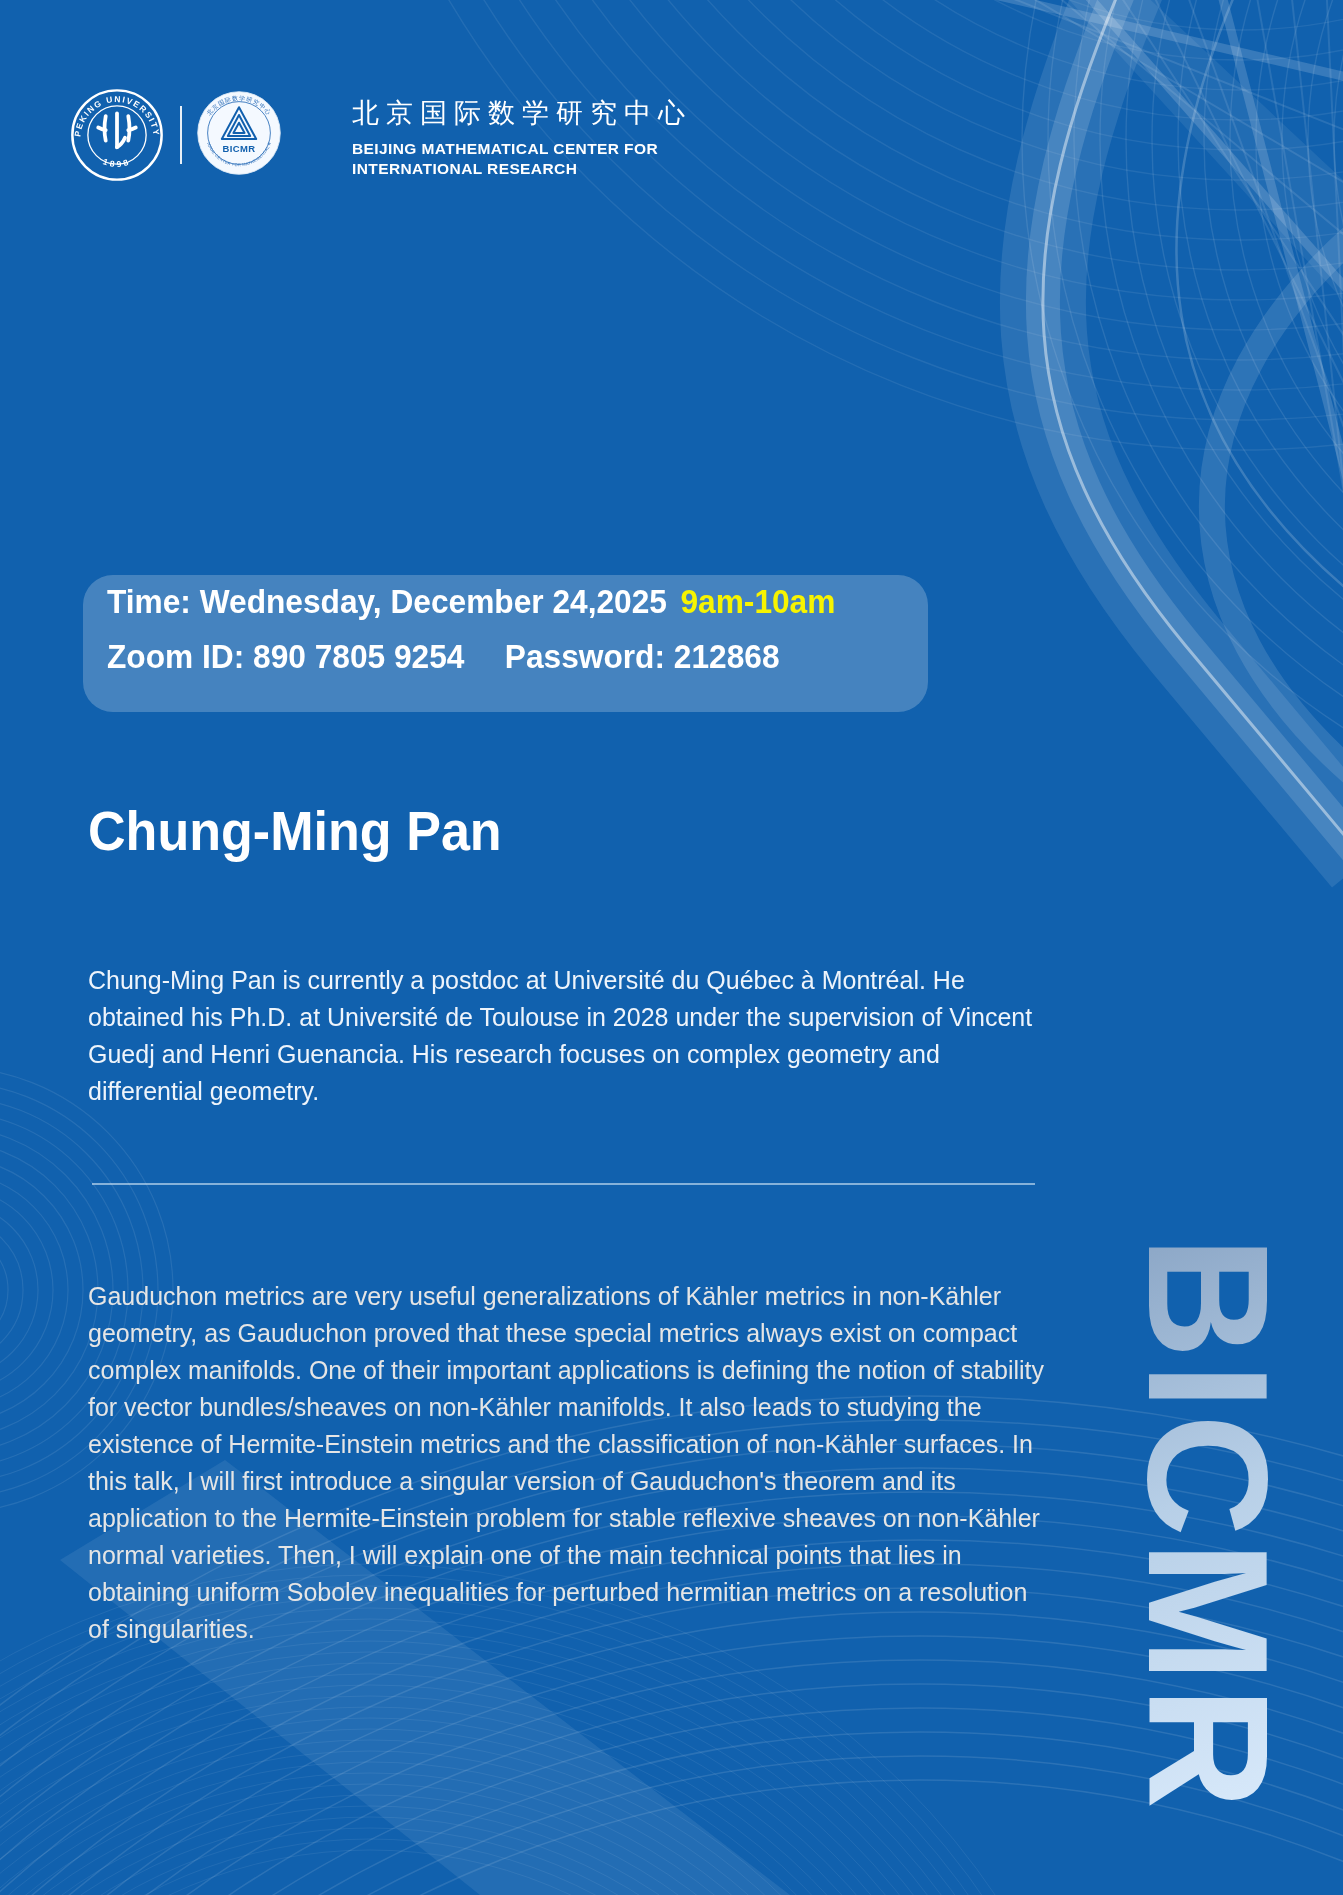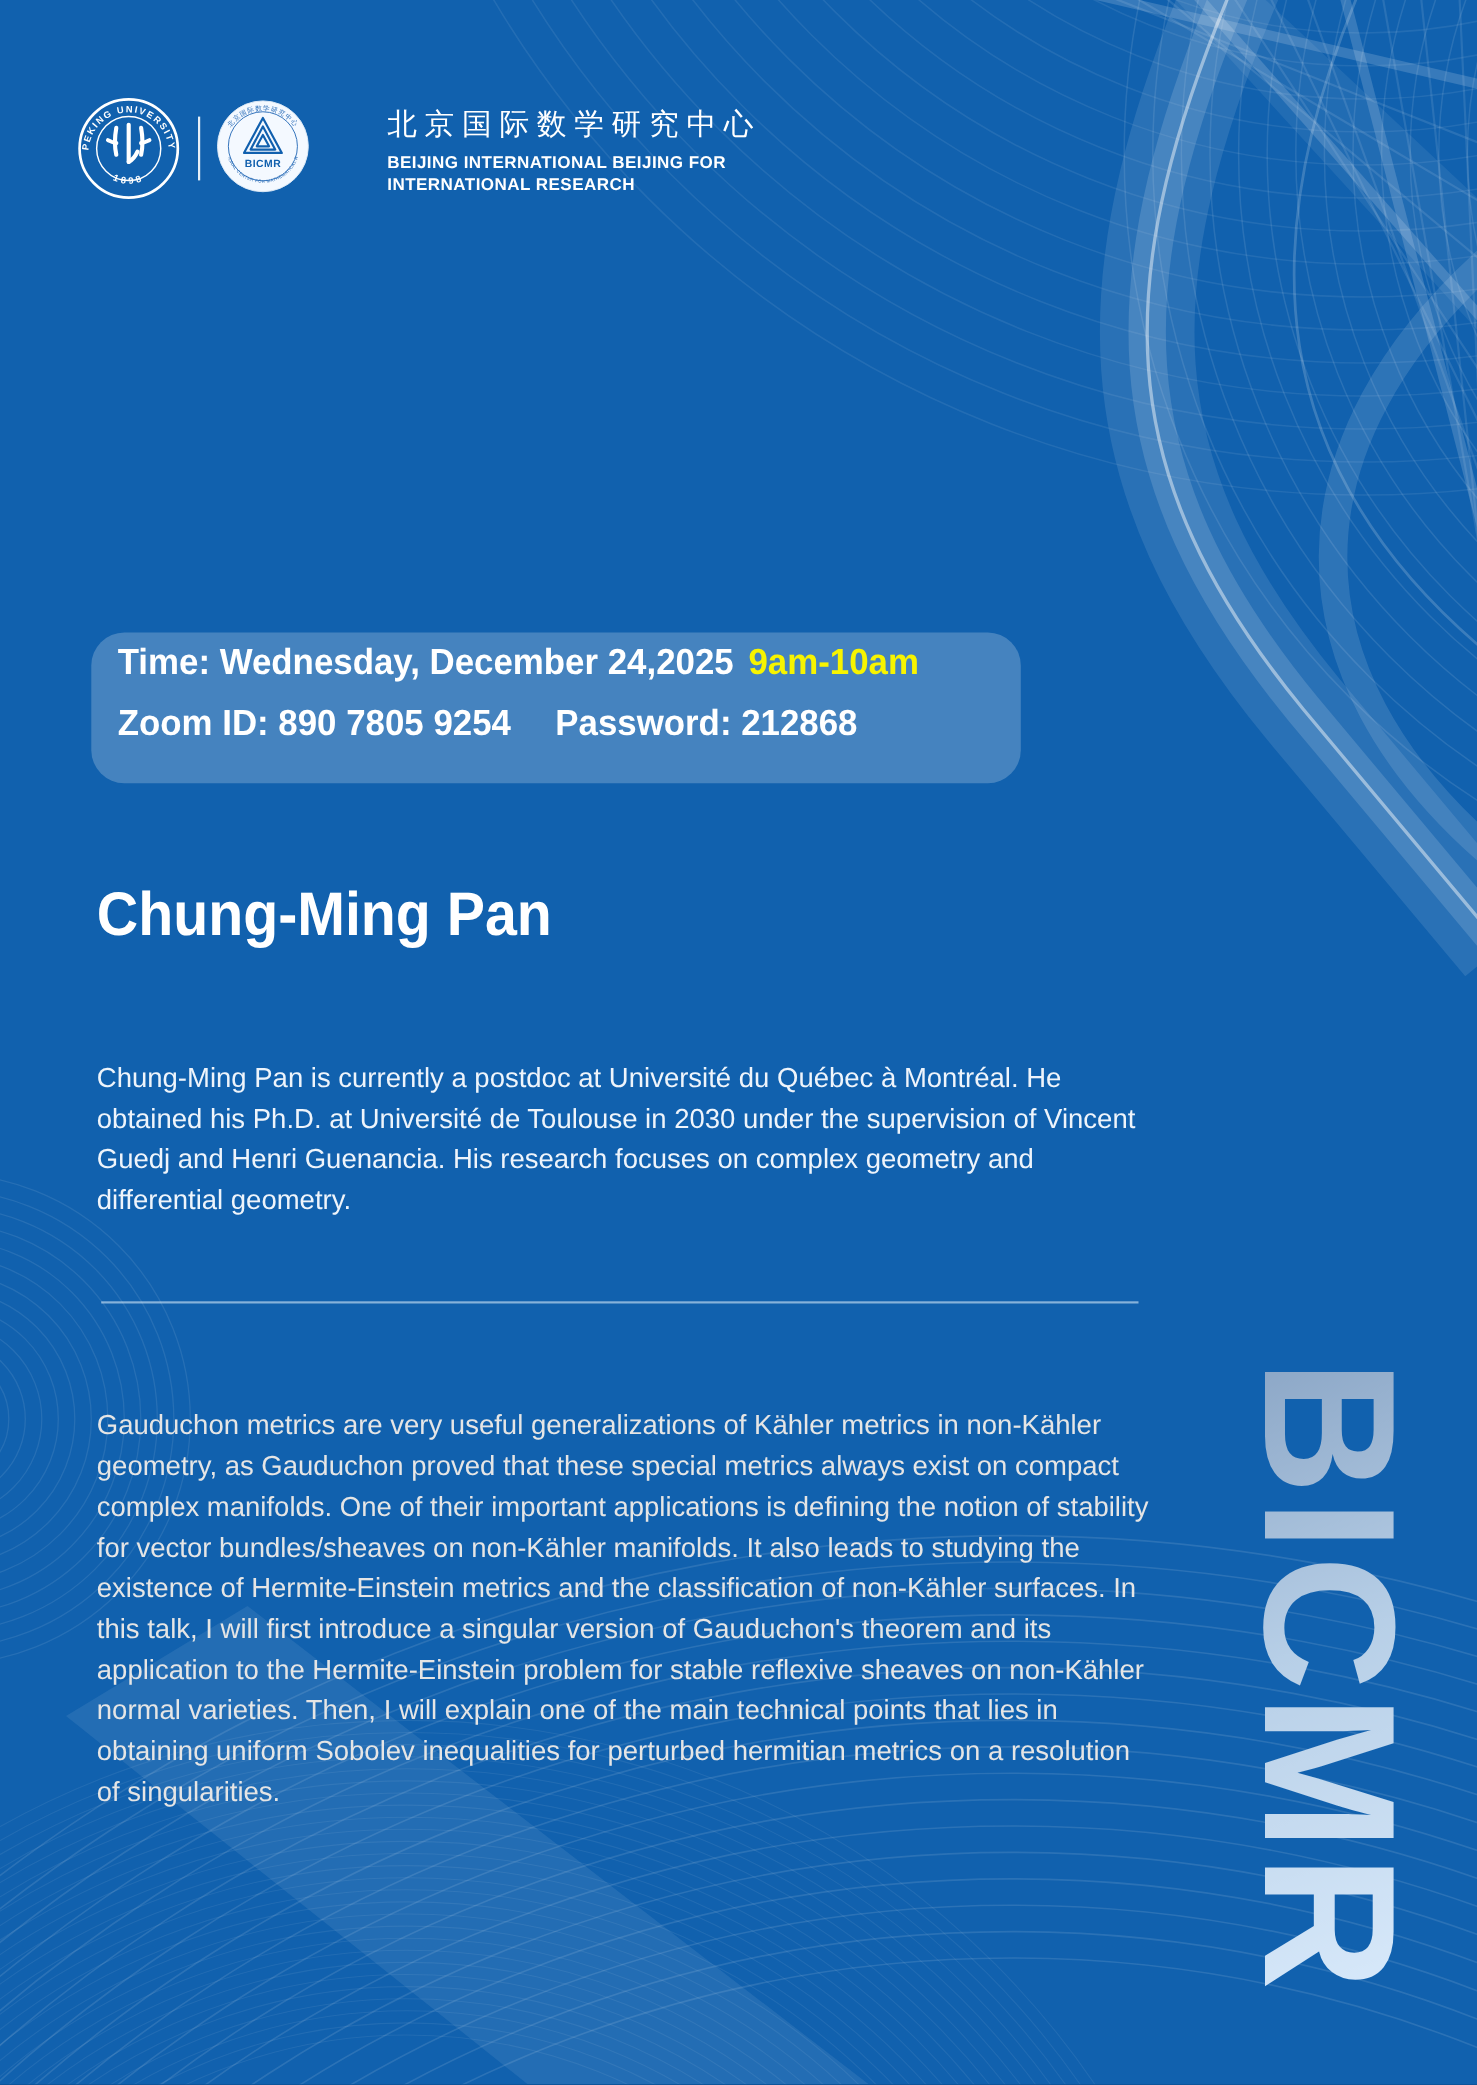--- a/index.html
+++ b/index.html
@@ -251,39 +251,39 @@
         <path d="M50,20 L70,57 L30,57 Z"></path>
         <path d="M50,29 L63,53.5 L37,53.5 Z"></path>
         <path d="M50,38 L56.5,50 L43.5,50 Z"></path>
       </g>
       <text class="bicmr-label" x="50" y="72" text-anchor="middle">BICMR</text>
     </svg>
 
     <div class="org-block">
       <div class="org-zh">北京国际数学研究中心</div>
       <div class="org-en">
-        <div>BEIJING INTERNATIONAL BEIJING FOR</div>
+        <div>BEIJING MATHEMATICAL CENTER FOR</div>
         <div>INTERNATIONAL RESEARCH</div>
       </div>
     </div>
   </div>
 
 
   <div class="time-box">
     <div class="time-row">
       <span>Time: Wednesday, December 24,2025</span><span class="yellow">9am-10am</span>
     </div>
     <div class="time-row">
       <span>Zoom ID: 890 7805 9254</span><span class="pw-gap"></span><span>Password: 212868</span>
     </div>
   </div>
 
   <h2 class="speaker-name" style="margin:0;">Chung-Ming Pan</h2>
 
-  <p class="bio" style="margin:0;">Chung-Ming Pan is currently a postdoc at Université du Québec à Montréal. He obtained his Ph.D. at Université de Toulouse in 2030 under the supervision of Vincent Guedj and Henri Guenancia. His research focuses on complex geometry and differential geometry.</p>
+  <p class="bio" style="margin:0;">Chung-Ming Pan is currently a postdoc at Université du Québec à Montréal. He obtained his Ph.D. at Université de Toulouse in 2028 under the supervision of Vincent Guedj and Henri Guenancia. His research focuses on complex geometry and differential geometry.</p>
 
   <hr class="divider">
 
   <p class="abstract" style="margin:0;">Gauduchon metrics are very useful generalizations of Kähler metrics in non-Kähler geometry, as Gauduchon proved that these special metrics always exist on compact complex manifolds. One of their important applications is defining the notion of stability for vector bundles/sheaves on non-Kähler manifolds. It also leads to studying the existence of Hermite-Einstein metrics and the classification of non-Kähler surfaces. In this talk, I will first introduce a singular version of Gauduchon's theorem and its application to the Hermite-Einstein problem for stable reflexive sheaves on non-Kähler normal varieties. Then, I will explain one of the main technical points that lies in obtaining uniform Sobolev inequalities for perturbed hermitian metrics on a resolution of singularities.</p>
 
   <div class="watermark">BICMR</div>
 
 </div>
 
 </body></html>

